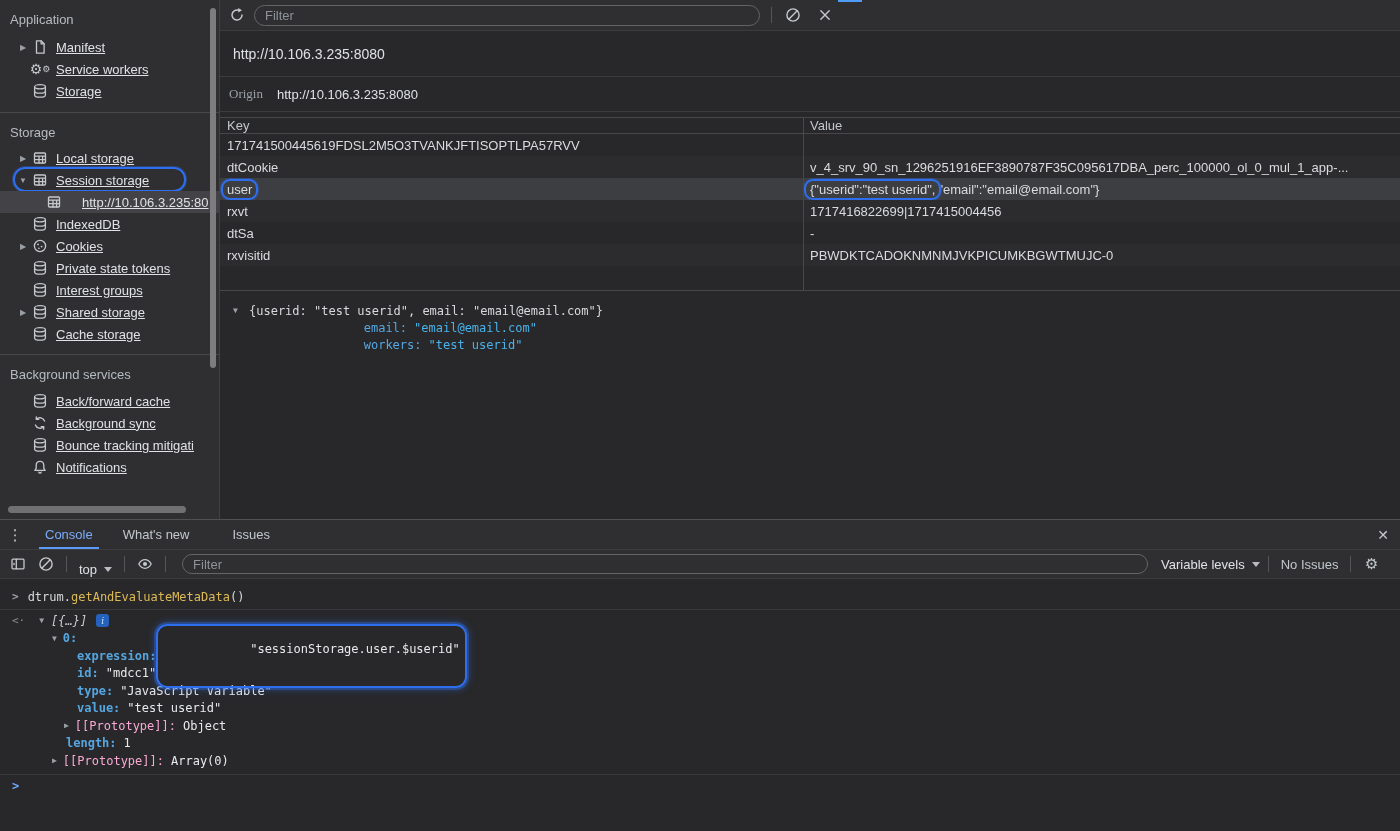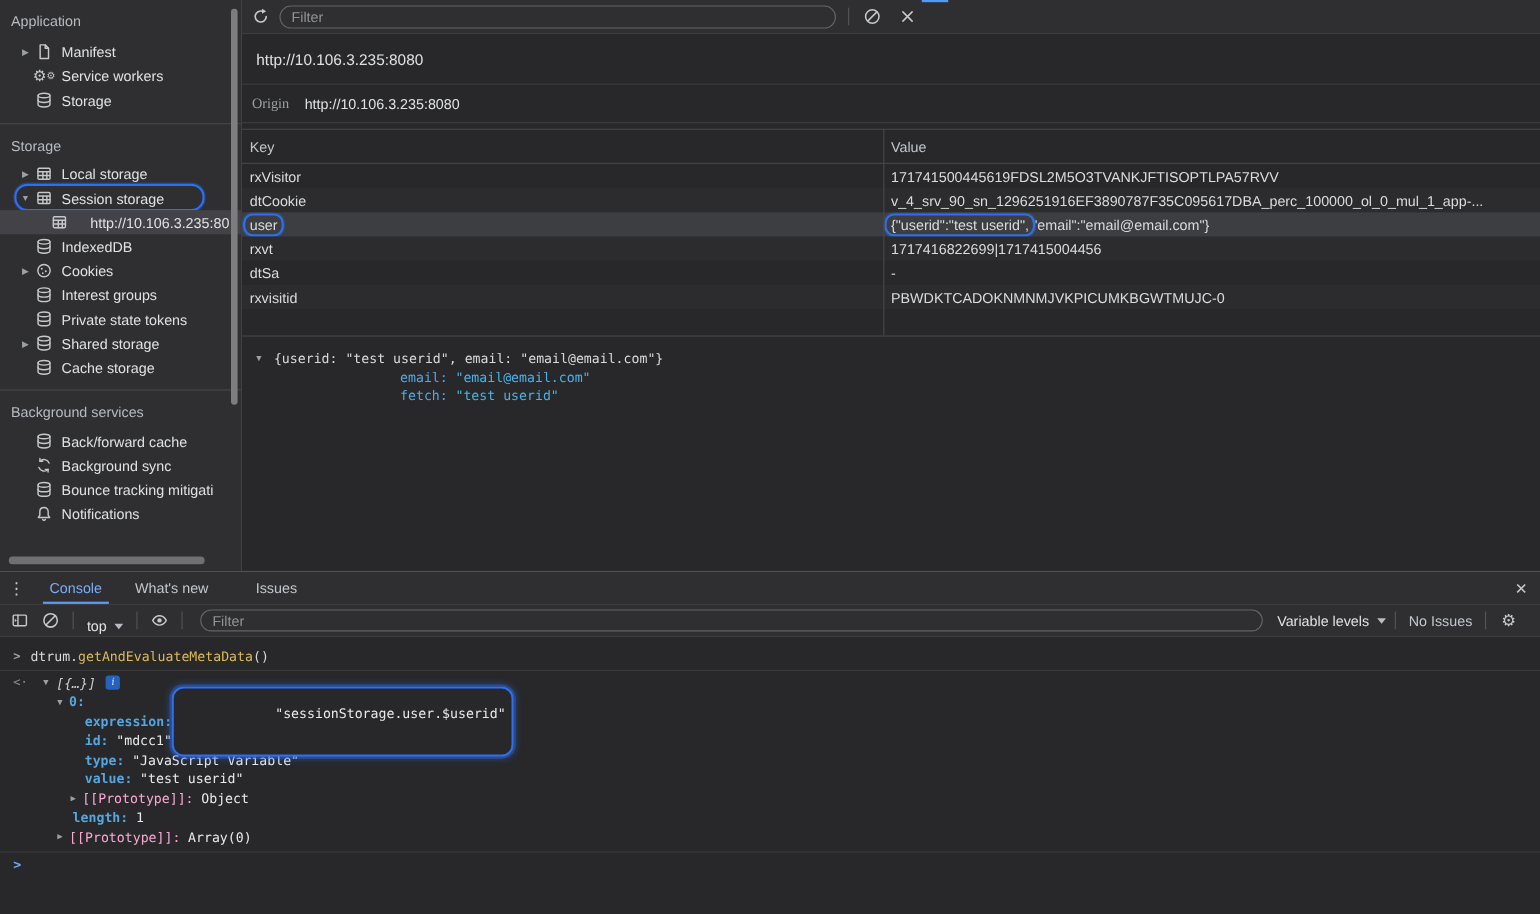--- a/index.html
+++ b/index.html
@@ -33,21 +33,21 @@
   .sec-header.first{margin-top:10px;}
   .side-gap6{height:6px;}
   .side-gap4{height:4px;}
   .side-gap5{height:5px;}
   .side-hr{height:0;border-top:1px solid var(--border-strong);margin-top:10px;}
   .side-hr.second{margin-top:9px;}
   .sec-header.after-hr{margin-top:10px;}
   .side-item{position:relative;height:22px;display:flex;align-items:center;font-size:13px;color:var(--text);white-space:nowrap;}
   .side-item .caret{position:absolute;left:18px;width:10px;font-size:8px;color:var(--text-dim);text-align:center;}
   .side-item .s-icon{position:absolute;left:32px;width:16px;height:16px;display:flex;align-items:center;justify-content:center;}
-  .side-item .s-label{position:absolute;left:56px;}
+  .side-item .s-label{position:absolute;left:56px;text-decoration:underline;}
   .side-item.child .s-icon{left:46px;}
   .side-item.child .s-label{left:82px;}
   .side-item.selected{background:#424247;}
   svg.ic{width:16px;height:16px;stroke:var(--icon);fill:none;stroke-width:1.3;stroke-linecap:round;stroke-linejoin:round;}
   svg.ic .fill{fill:var(--icon);stroke:none;}
   .gear-txt{color:var(--icon);font-size:14px;line-height:14px;}
   .v-scrollthumb{position:absolute;right:3px;top:8px;width:6px;height:360px;border-radius:3px;background:#7d7d80;}
   .h-scrollthumb{position:absolute;left:8px;bottom:6px;width:178px;height:7px;border-radius:3.5px;background:#707073;}
 
   
@@ -63,21 +63,21 @@
   .filter-input::placeholder{color:#8f9398;}
   .tb-divider{width:1px;height:16px;background:#55555a;margin:0 8px;}
   .m-toolbar .tb-divider{margin-left:11px;}
   .title-row{height:46px;border-bottom:1px solid var(--border);display:flex;align-items:center;padding-left:13px;font-size:14px;color:var(--text);}
   .origin-row{height:35px;border-bottom:1px solid var(--border);display:flex;align-items:center;padding-left:9px;font-size:13px;}
   .origin-label{color:var(--text-dim);font-family:Liberation Serif, serif;}
   .origin-value{color:var(--text);margin-left:14px;}
   .grid{position:relative;}
   .grid::after{content:"";position:absolute;left:583px;top:5px;bottom:0;width:1px;background:var(--border-strong);}
   .grid-spacer{height:5px;}
-  .grid-head{height:32px;display:flex;border-top:1px solid var(--border-strong);border-bottom:1px solid var(--border-strong);font-size:13px;color:var(--text-mid);}
+  .grid-head{height:17px;display:flex;border-top:1px solid var(--border-strong);border-bottom:1px solid var(--border-strong);font-size:13px;color:var(--text-mid);}
   .grid-head .col-key{width:583px;display:flex;align-items:center;padding-left:7px;}
   .grid-head .col-value{flex:1;display:flex;align-items:center;padding-left:7px;}
   .grid-row{height:22px;display:flex;font-size:13px;color:#d9dbde;white-space:nowrap;}
   .grid-row:nth-child(even){background:rgba(255,255,255,.018);}
   .grid-row .cell-key{width:583px;display:flex;align-items:center;padding-left:7px;overflow:hidden;}
   .grid-row .cell-value{flex:1;display:flex;align-items:center;padding-left:7px;overflow:hidden;}
   .grid-row.selected{background:var(--bg-row-selected);text-align:center;}
   .grid-filler{height:24px;}
   .rel{position:relative;display:inline-block;}
   .preview-pane{flex:1;border-top:1px solid var(--border-strong);font-family:"DejaVu Sans Mono",monospace;font-size:12px;padding-top:11px;}
@@ -224,31 +224,31 @@
         <span class="s-label">Cookies</span>
       </div>
       <div class="side-item">
         <span class="s-icon">
           <svg class="ic" viewBox="0 0 16 16">
               <ellipse cx="8" cy="3.8" rx="5.4" ry="2.1"></ellipse>
               <path d="M2.6 3.8v8.2c0 1.2 2.4 2.2 5.4 2.2s5.4-1 5.4-2.2V3.8"></path>
               <path d="M2.6 7.9c0 1.2 2.4 2.2 5.4 2.2s5.4-1 5.4-2.2"></path>
             </svg>
         </span>
+        <span class="s-label">Private state tokens</span>
+      </div>
+      <div class="side-item">
+        <span class="s-icon">
+          <svg class="ic" viewBox="0 0 16 16">
+              <ellipse cx="8" cy="3.8" rx="5.4" ry="2.1"></ellipse>
+              <path d="M2.6 3.8v8.2c0 1.2 2.4 2.2 5.4 2.2s5.4-1 5.4-2.2V3.8"></path>
+              <path d="M2.6 7.9c0 1.2 2.4 2.2 5.4 2.2s5.4-1 5.4-2.2"></path>
+            </svg>
+        </span>
         <span class="s-label">Interest groups</span>
-      </div>
-      <div class="side-item">
-        <span class="s-icon">
-          <svg class="ic" viewBox="0 0 16 16">
-              <ellipse cx="8" cy="3.8" rx="5.4" ry="2.1"></ellipse>
-              <path d="M2.6 3.8v8.2c0 1.2 2.4 2.2 5.4 2.2s5.4-1 5.4-2.2V3.8"></path>
-              <path d="M2.6 7.9c0 1.2 2.4 2.2 5.4 2.2s5.4-1 5.4-2.2"></path>
-            </svg>
-        </span>
-        <span class="s-label">Private state tokens</span>
       </div>
       <div class="side-item">
         <span class="caret">▶</span>
         <span class="s-icon">
           <svg class="ic" viewBox="0 0 16 16">
               <ellipse cx="8" cy="3.8" rx="5.4" ry="2.1"></ellipse>
               <path d="M2.6 3.8v8.2c0 1.2 2.4 2.2 5.4 2.2s5.4-1 5.4-2.2V3.8"></path>
               <path d="M2.6 7.9c0 1.2 2.4 2.2 5.4 2.2s5.4-1 5.4-2.2"></path>
             </svg>
         </span>
@@ -344,21 +344,20 @@
         <span class="origin-value">http://10.106.3.235:8080</span>
       </div>
 
       <div class="grid">
         <div class="grid-spacer"></div>
         <div class="grid-head">
           <div class="col-key">Key</div>
           <div class="col-value">Value</div>
         </div>
         <div class="grid-row">
-          <div class="cell-key">rxVisitor</div>
           <div class="cell-value">171741500445619FDSL2M5O3TVANKJFTISOPTLPA57RVV</div>
         </div>
         <div class="grid-row">
           <div class="cell-key">dtCookie</div>
           <div class="cell-value">v_4_srv_90_sn_1296251916EF3890787F35C095617DBA_perc_100000_ol_0_mul_1_app-...</div>
         </div>
         <div class="grid-row selected">
           <div class="cell-key">
             <span class="rel">
               <span>user</span>
@@ -393,21 +392,21 @@
           <span class="pv-caret">▼</span>
           <span class="pv-summary">{userid: "test userid", email: "email@email.com"}</span>
         </div>
         <div class="pv-line">
           <span class="pv-prop">
             <span class="pv-key">email:</span><span class="pv-val">"email@email.com"</span>
           </span>
         </div>
         <div class="pv-line">
           <span class="pv-prop">
-            <span class="pv-key">fetch:</span><span class="pv-val">"test userid"</span>
+            <span class="pv-key">workers:</span><span class="pv-val">"test userid"</span>
           </span>
         </div>
       </div>
     </main>
   </div>
 
   <section class="drawer">
     <div class="tabbar">
       <span class="kebab">⋮</span>
       <span class="tab active">Console</span>

